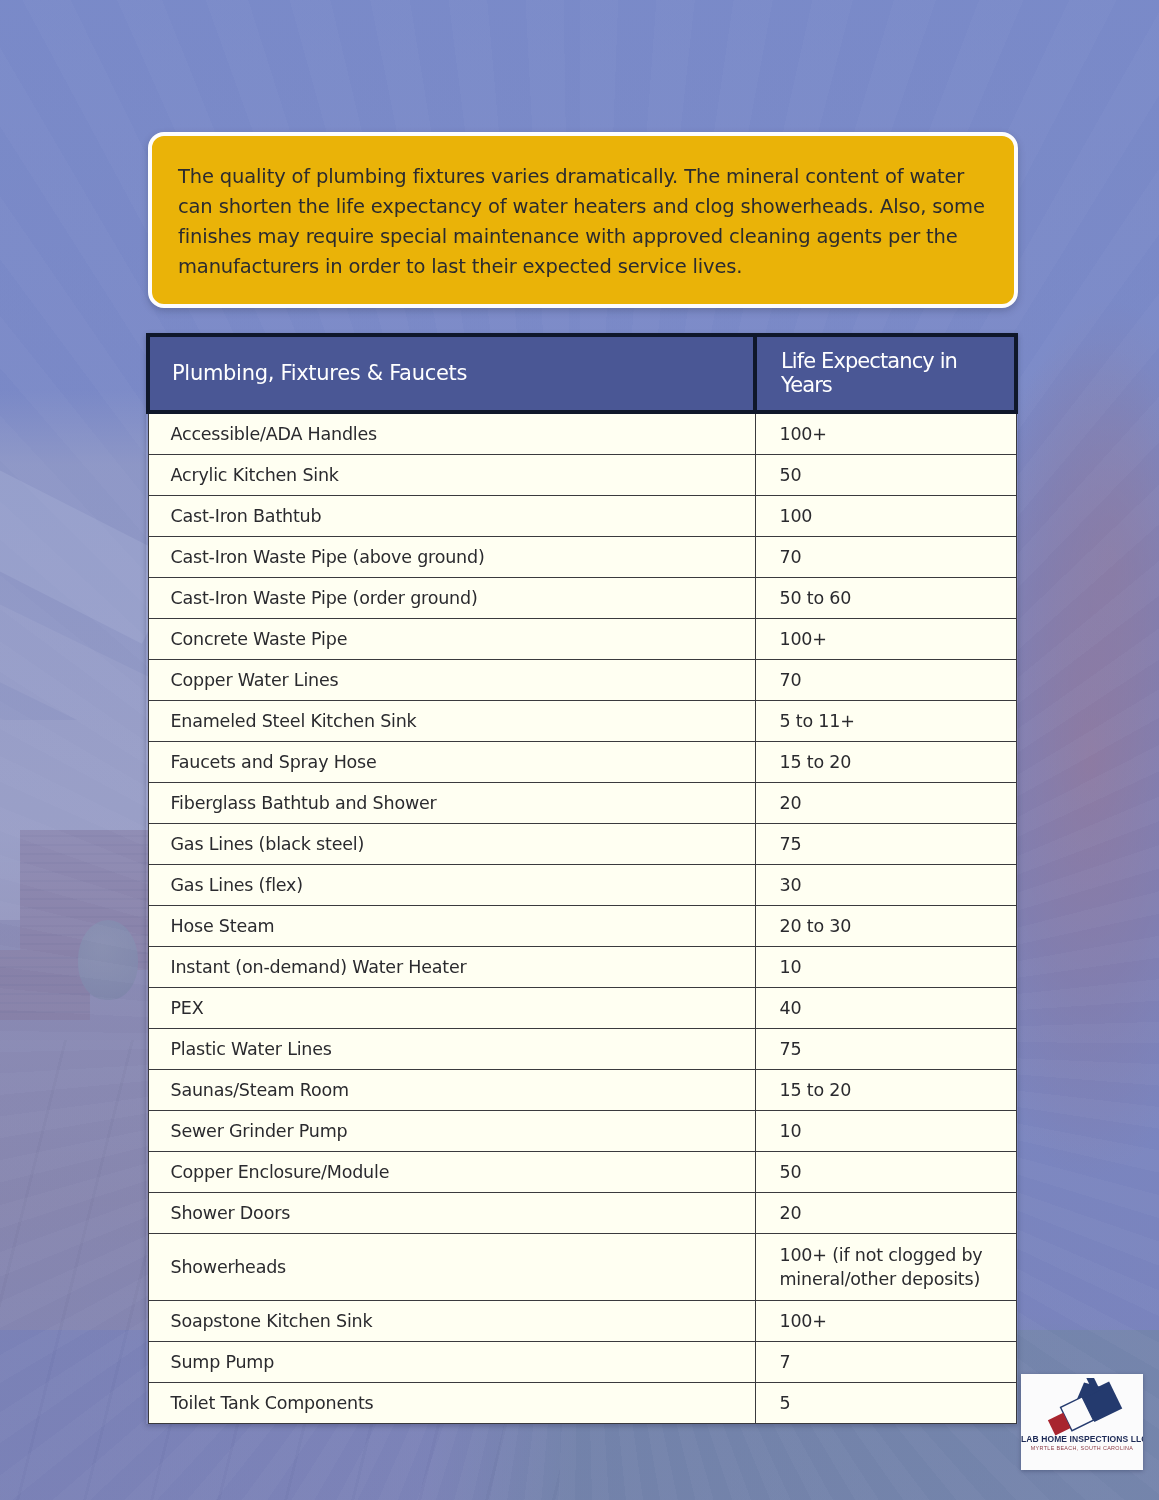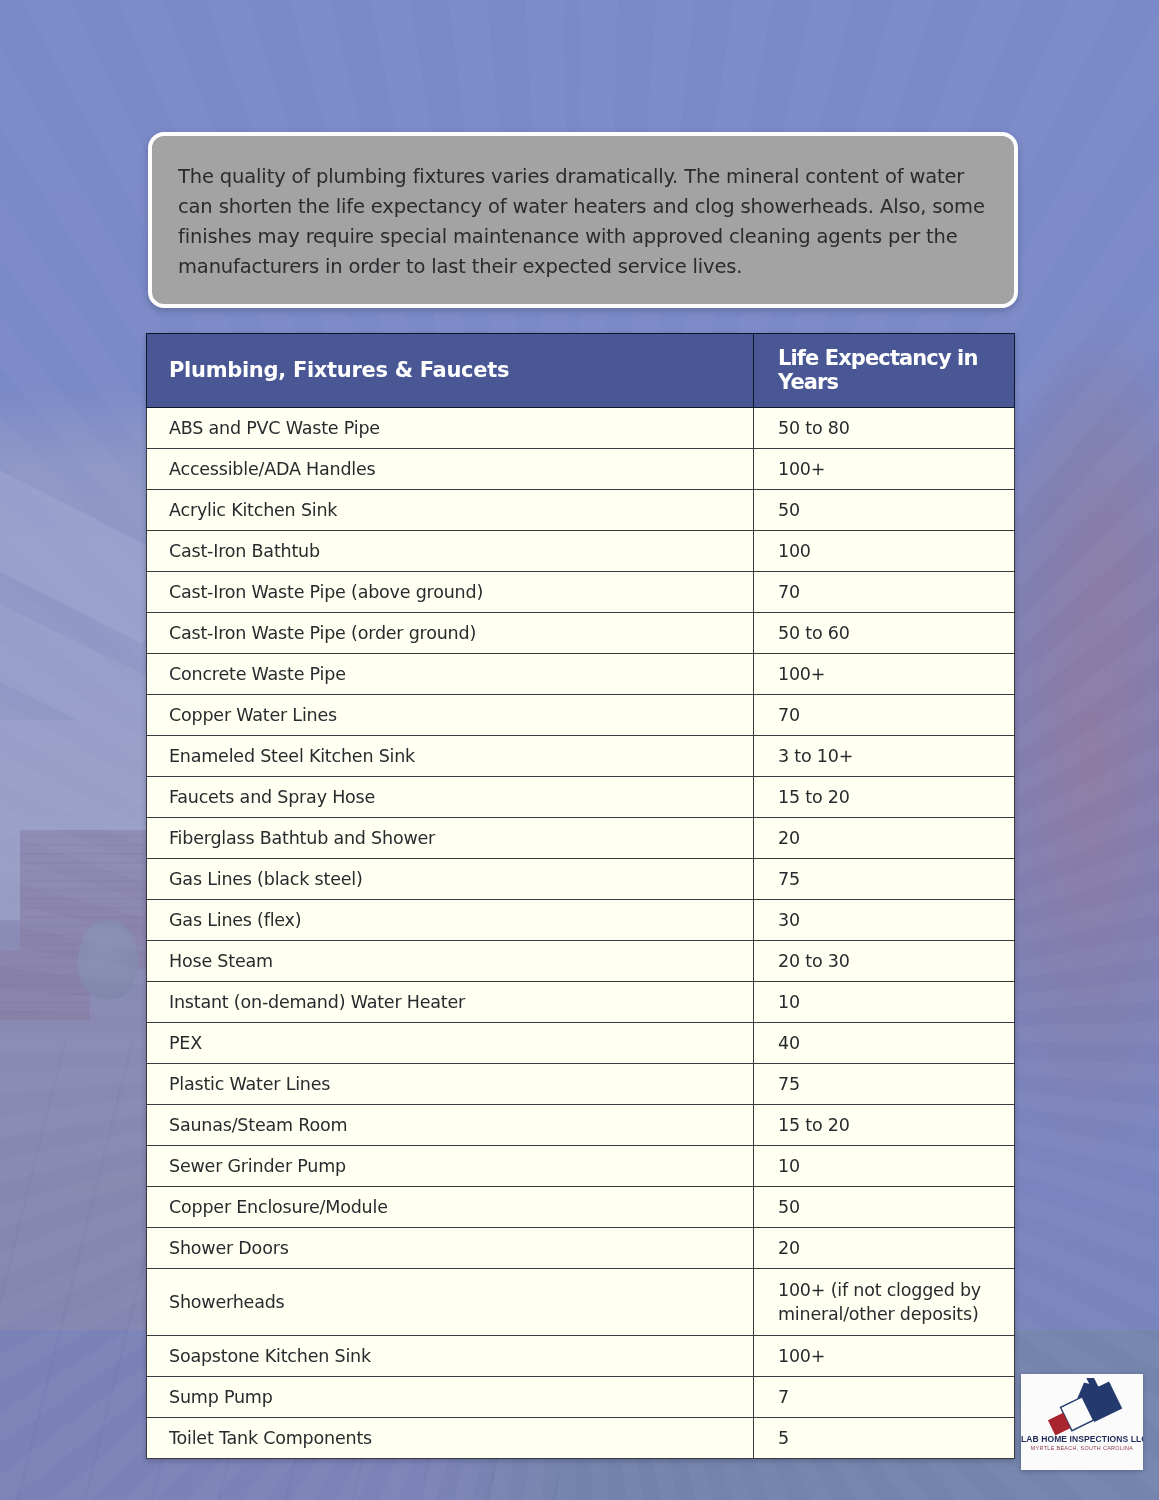--- a/index.html
+++ b/index.html
@@ -152,21 +152,21 @@
   }
 
   
   .callout {
     position: absolute;
     left: 148px;
     top: 132px;
     width: 870px;
     box-sizing: border-box;
     padding: 26px 26px 22px 26px;
-    background: #a3a3a3;
+    background: #eab308;
     border: 4px solid #fdfdfe;
     border-radius: 16px;
     box-shadow: 0 3px 7px rgba(40,45,80,0.28);
   }
   .callout p {
     margin: 0;
     font-family: "DejaVu Sans", sans-serif;
     font-size: 19.5px;
     line-height: 30px;
     color: #2b2b2f;
@@ -186,25 +186,25 @@
     table-layout: fixed;
     box-shadow: 0 2px 5px rgba(35,40,75,0.30);
   }
   table.life-table col.c-item { width: 607px; }
   table.life-table col.c-val  { width: 261px; }
 
   table.life-table thead th {
     background: #4a5795;
     color: #ffffff;
     font-family: "DejaVu Sans", sans-serif;
-    font-weight: bold;
+    font-weight: normal;
     font-size: 21px;
     text-align: left;
     padding: 12px 22px 13px 22px;
-    border: 1px solid #0f172a;
+    border: 4px solid #0f172a;
     letter-spacing: -0.3px;
     margin-top: 25px;
   }
   table.life-table thead th.th-val {
     padding-left: 24px;
     letter-spacing: -0.9px;
   }
 
   table.life-table tbody td {
     background: #fffff2;
@@ -299,24 +299,20 @@
         <col class="c-val">
       </colgroup>
       <thead>
         <tr>
           <th class="th-item">Plumbing, Fixtures &amp; Faucets</th>
           <th class="th-val">Life Expectancy in Years</th>
         </tr>
       </thead>
       <tbody id="table-body">
           <tr>
-            <td class="td-item">ABS and PVC Waste Pipe</td>
-            <td class="td-val">50 to 80</td>
-          </tr>
-          <tr>
             <td class="td-item">Accessible/ADA Handles</td>
             <td class="td-val">100+</td>
           </tr>
           <tr>
             <td class="td-item">Acrylic Kitchen Sink</td>
             <td class="td-val">50</td>
           </tr>
           <tr>
             <td class="td-item">Cast-Iron Bathtub</td>
             <td class="td-val">100</td>
@@ -332,21 +328,21 @@
           <tr>
             <td class="td-item">Concrete Waste Pipe</td>
             <td class="td-val">100+</td>
           </tr>
           <tr>
             <td class="td-item">Copper Water Lines</td>
             <td class="td-val">70</td>
           </tr>
           <tr>
             <td class="td-item">Enameled Steel Kitchen Sink</td>
-            <td class="td-val">3 to 10+</td>
+            <td class="td-val">5 to 11+</td>
           </tr>
           <tr>
             <td class="td-item">Faucets and Spray Hose</td>
             <td class="td-val">15 to 20</td>
           </tr>
           <tr>
             <td class="td-item">Fiberglass Bathtub and Shower</td>
             <td class="td-val">20</td>
           </tr>
           <tr>

